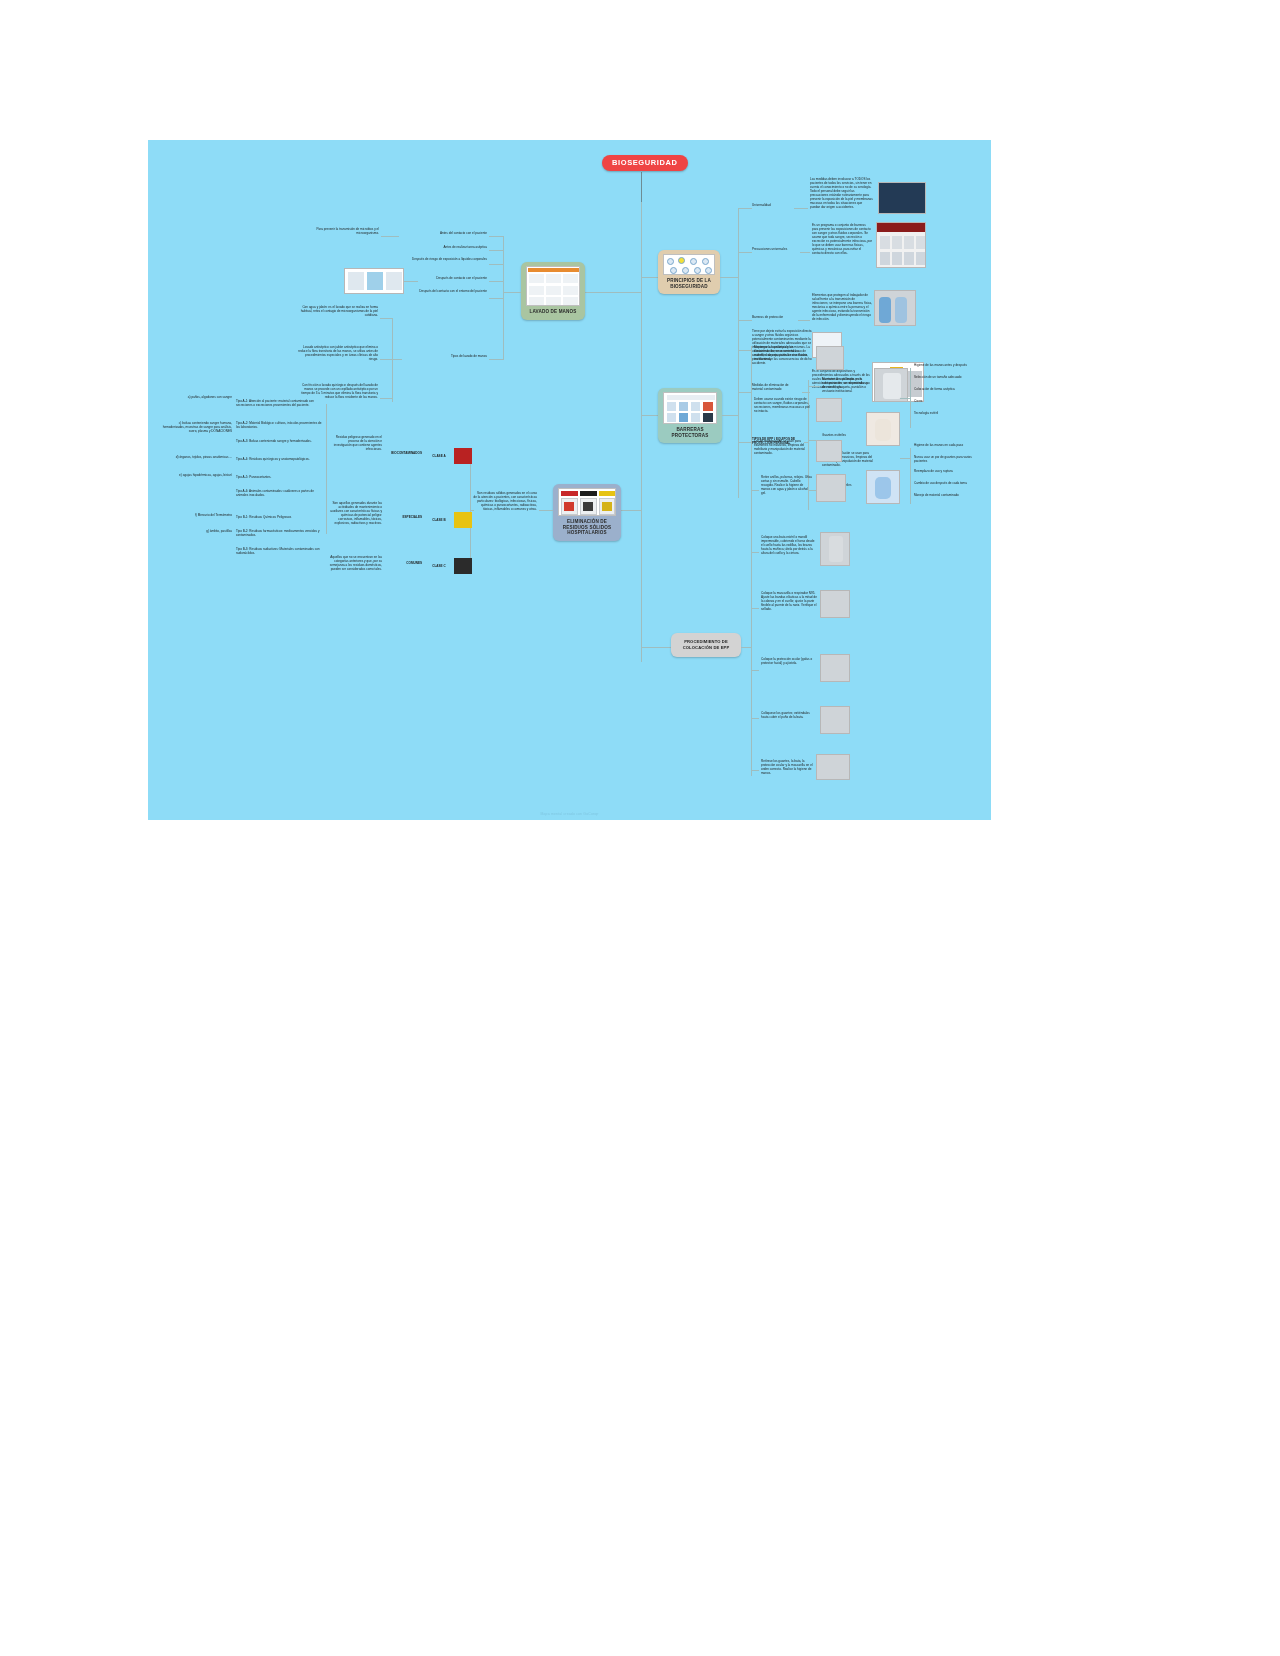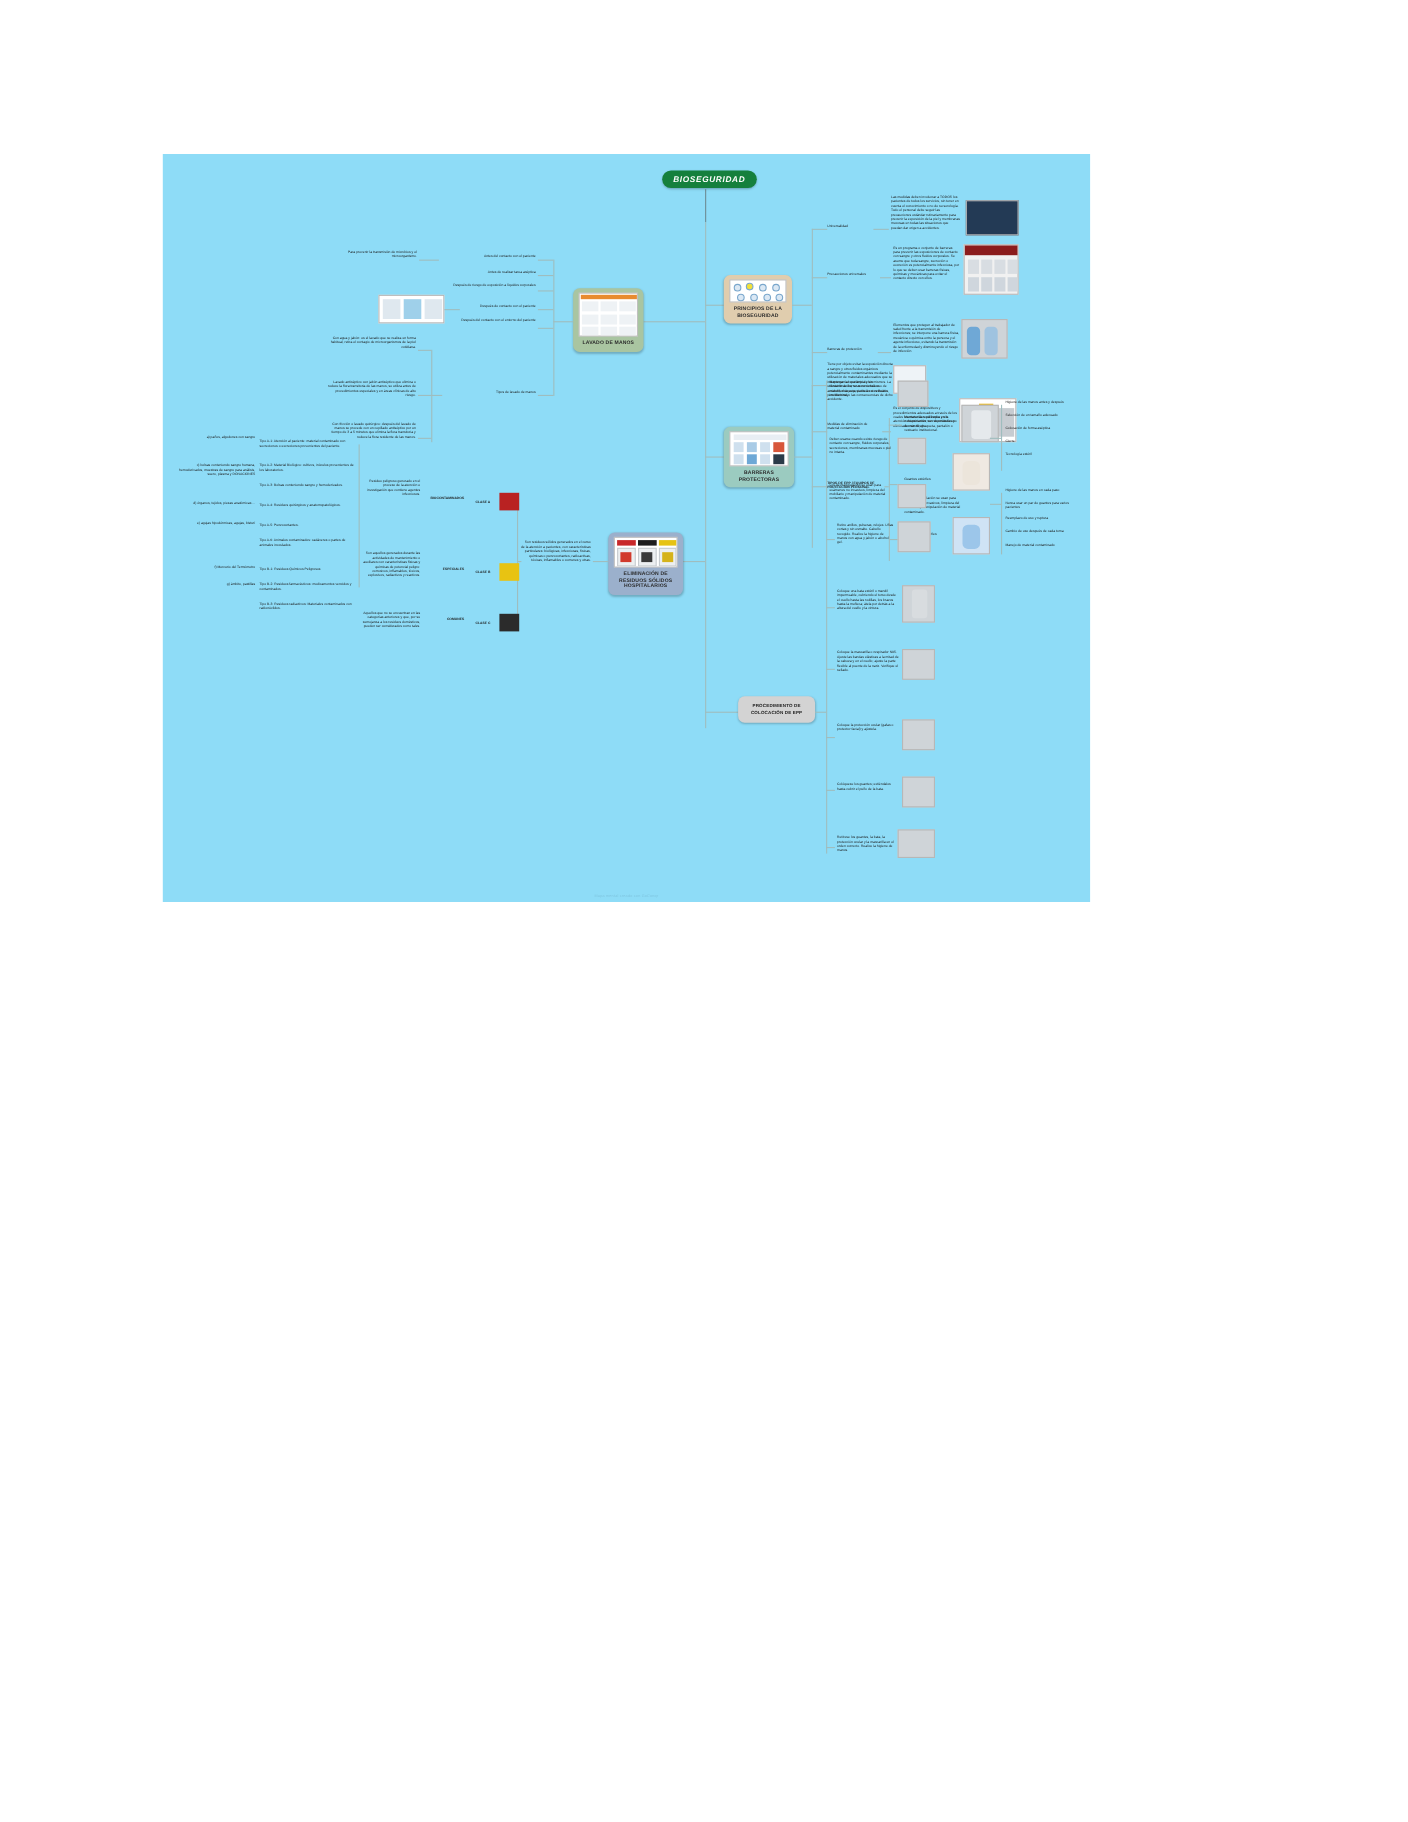--- a/index.html
+++ b/index.html
@@ -31,28 +31,27 @@
     line-height: 1.12;
     font-weight: bold;
     letter-spacing: .2px;
     color: #ffffff;
     display: flex;
     flex-direction: column;
     align-items: center;
     justify-content: center;
   }
   .root {
-    background: #15803d;
+    background: #ef4444;
     color: #ffffff;
     font-size: 7.5px;
     padding: 4px 10px;
     border-radius: 9px;
     letter-spacing: .6px;
     box-shadow: 0 1px 2px rgba(0,0,0,.25);
-    font-style: italic;
   }
   .mainnode {
     border-radius: 6px;
     padding: 4px 5px 5px 5px;
     box-shadow: 0 1px 2px rgba(0,0,0,.22);
   }
   .mainnode .nlabel {
     font-size: 4.6px;
     color: #2a2a2a;
     font-weight: bold;

